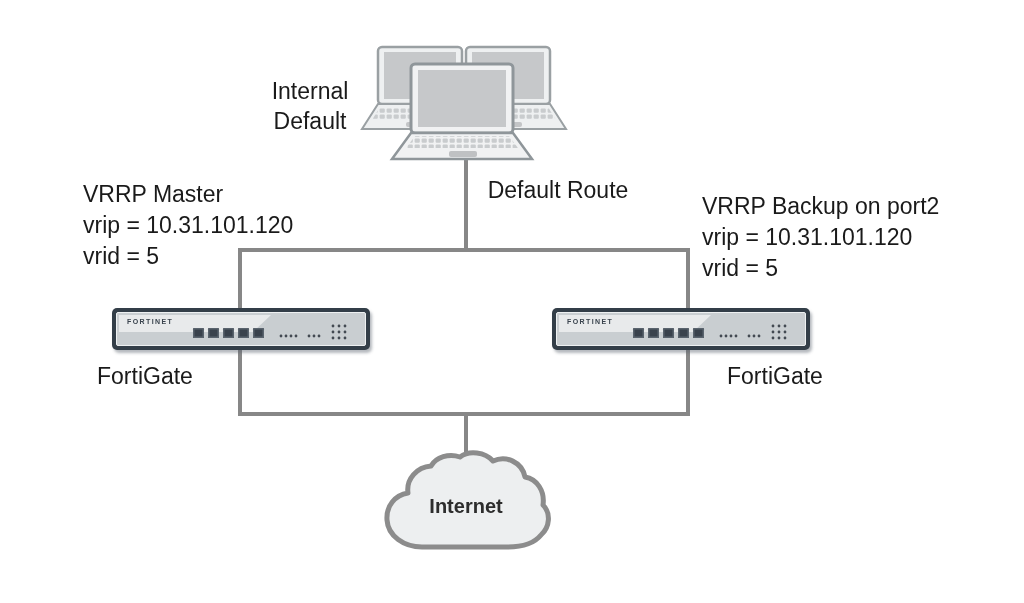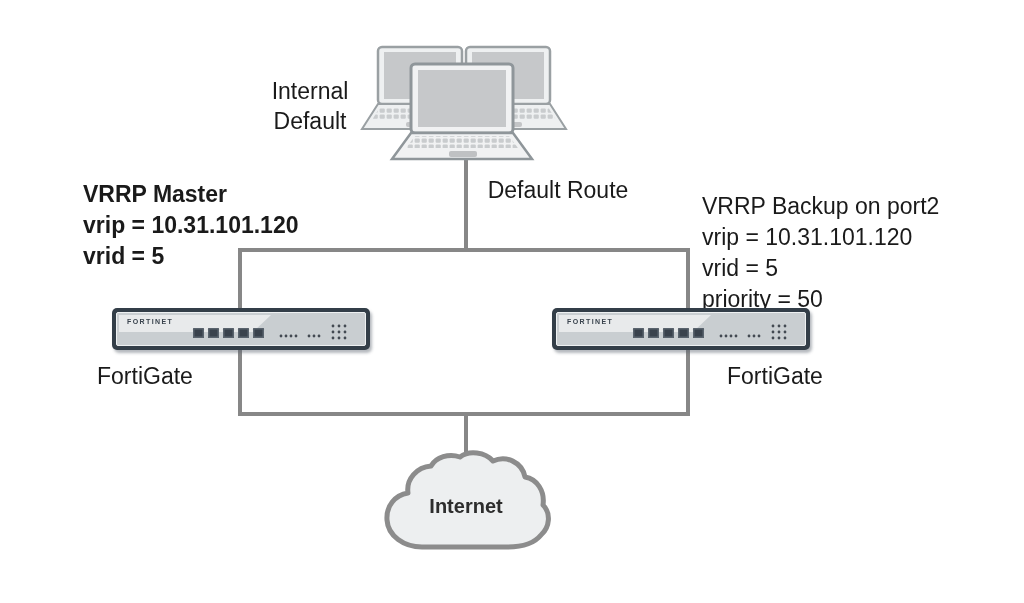--- a/index.html
+++ b/index.html
@@ -122,31 +122,30 @@
 
   <div class="label center" style="left:228px; top:56px; width:164px; line-height:30px;margin-top:20px;">
     <div>Internal</div>
     <div>Default</div>
   </div>
 
   <div class="label center" style="left:462px; top:175px; width:192px;">
     <div>Default Route</div>
   </div>
 
-  <div class="label" style="left:83px; top:179px;font-weight:bold;">
+  <div class="label" style="left:83px; top:179px;">
     <div>VRRP Master</div>
     <div>vrip = 10.31.101.120</div>
     <div>vrid = 5</div>
   </div>
 
   <div class="label" style="left:702px; top:191px;">
     <div>VRRP Backup on port2</div>
     <div>vrip = 10.31.101.120</div>
     <div>vrid = 5</div>
-    <div>priority = 50</div>
   </div>
 
   <div class="device" style="left:112px; top:308px;">
     <div class="device-panel">
       <div class="device-plate">
         <span class="brand">FORTINET</span>
       </div>
       <div class="ports">
         <span class="port"></span>
         <span class="port"></span>

